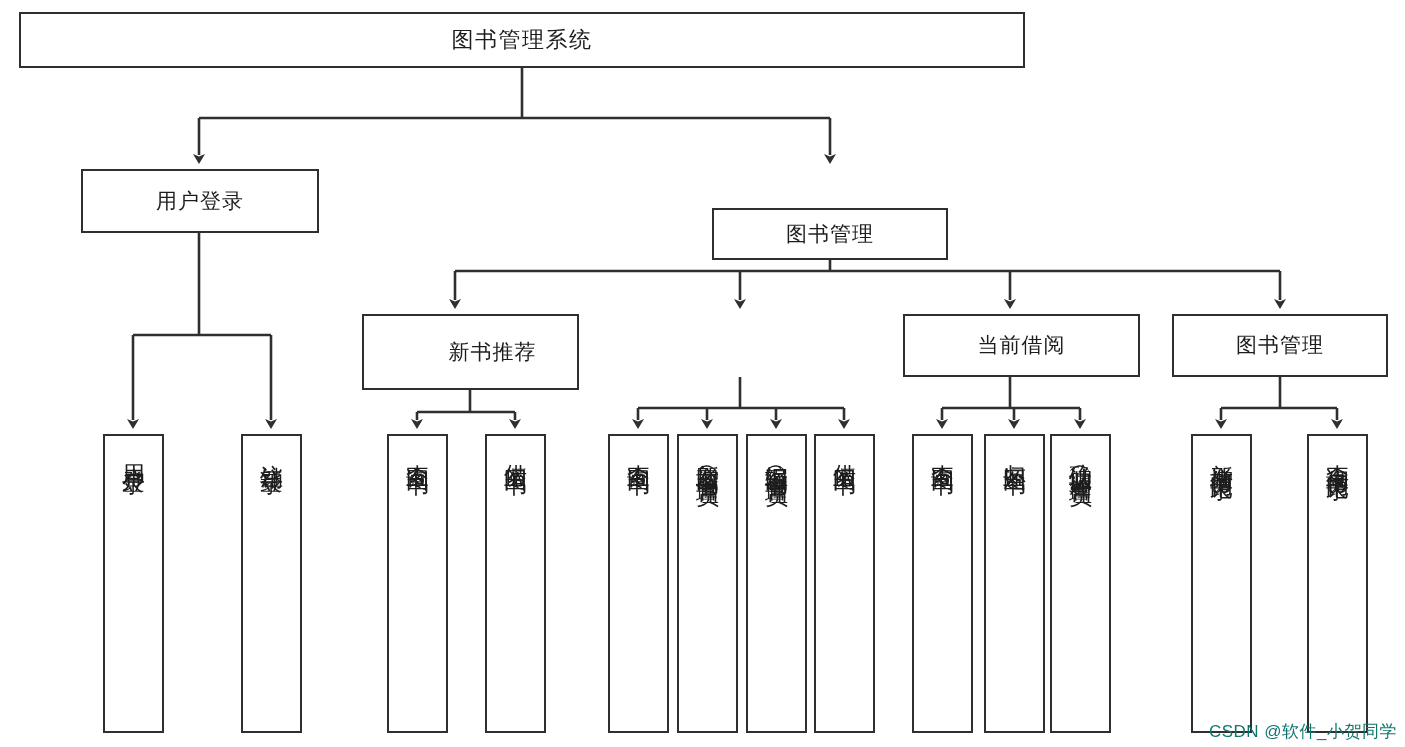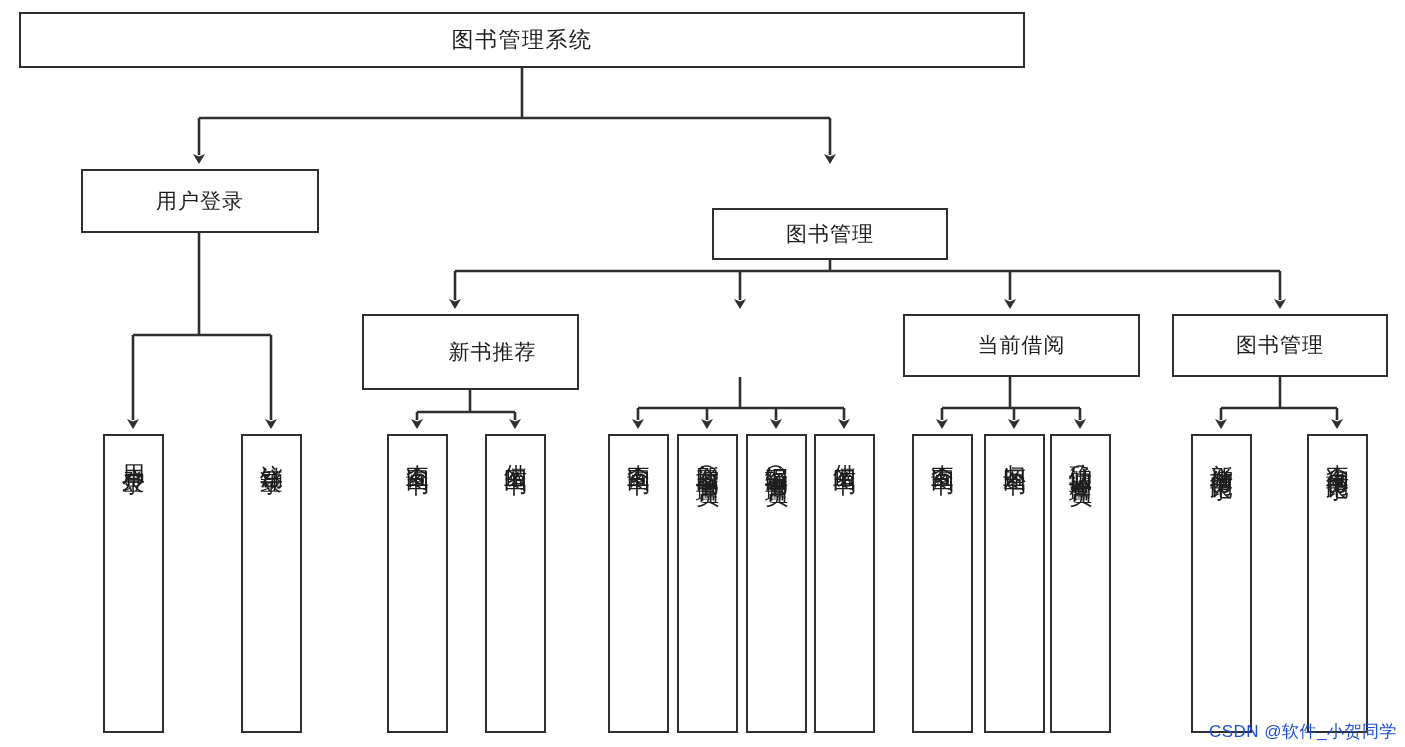--- a/index.html
+++ b/index.html
@@ -59,21 +59,21 @@
   }
   .node.root .lbl {
     font-size: 22px;
     letter-spacing: 1.5px;
   }
   #watermark {
     position: absolute;
     right: 8px;
     bottom: 4px;
     font-size: 17px;
-    color: #1d4ed8;
+    color: #0f766e;
     letter-spacing: 0.5px;
     white-space: nowrap;
   }
 </style>
 </head>
 <body>
 
 <div id="canvas">
 
   <svg id="wires" viewBox="0 0 1405 747" width="1405" height="747" xmlns="http://www.w3.org/2000/svg">

